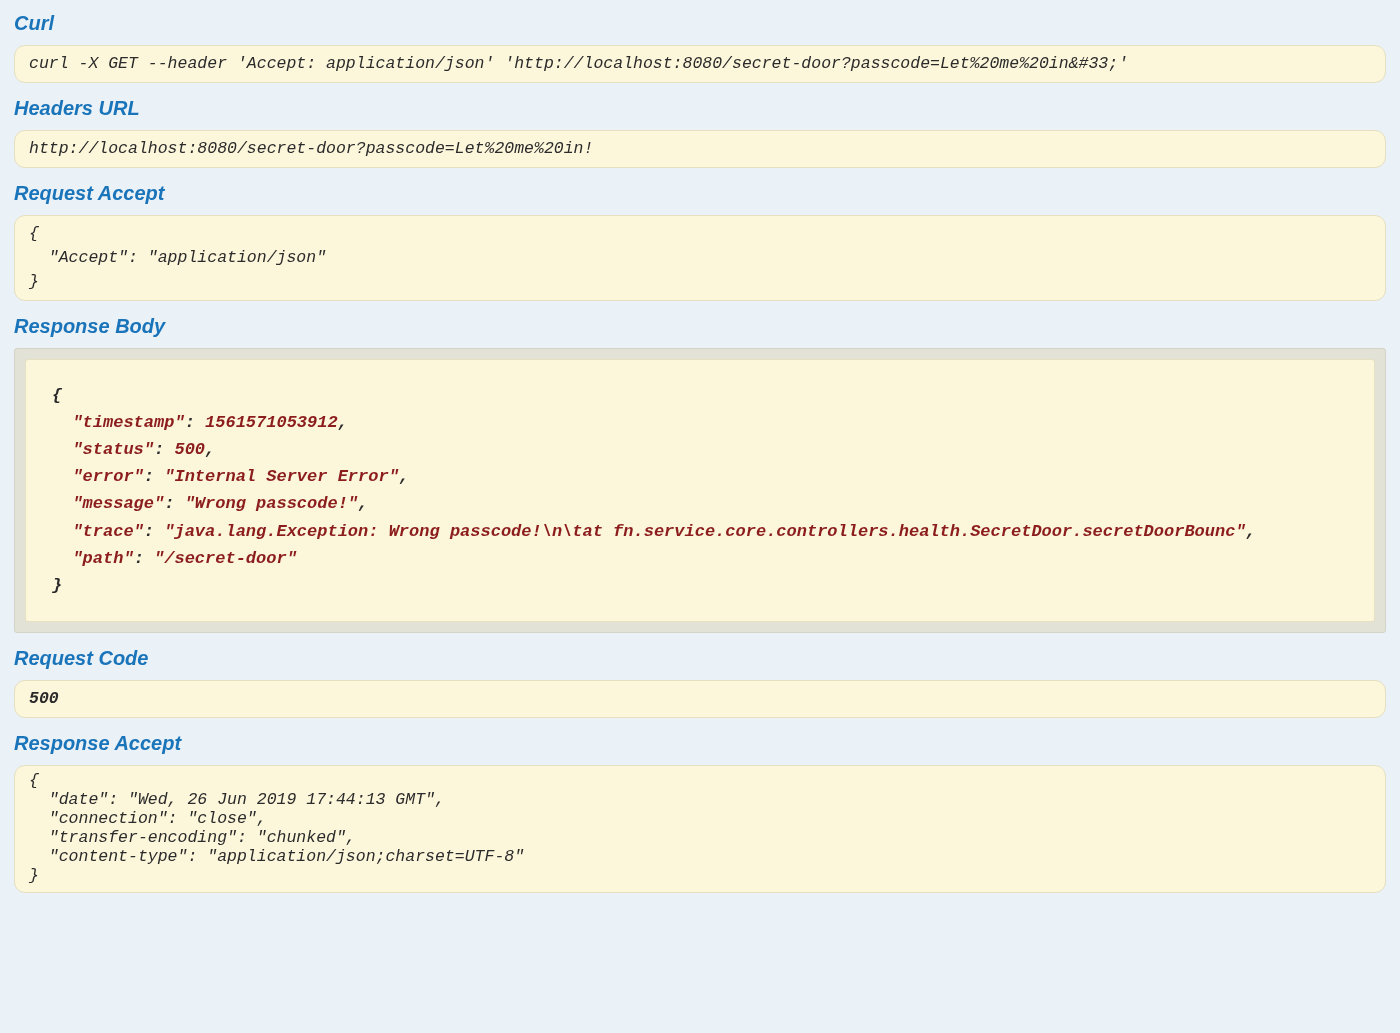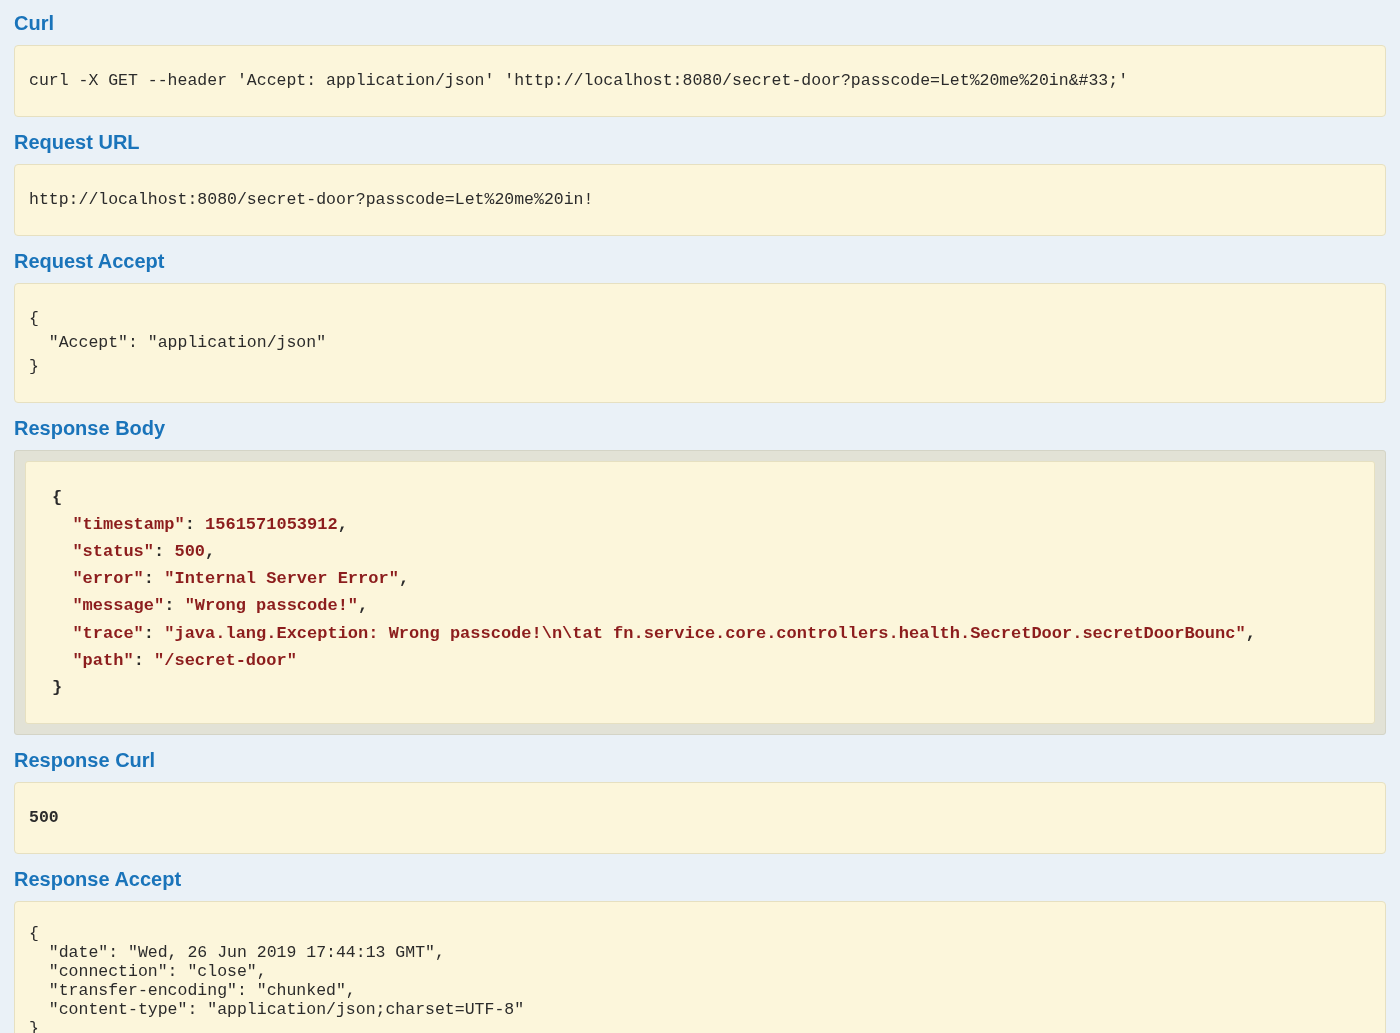--- a/index.html
+++ b/index.html
@@ -1,40 +1,41 @@
 <!DOCTYPE html>
 <html><head>
 <meta charset="utf-8">
 <style>
   * {
     box-sizing: border-box;
     margin: 0;
     padding: 0;
+    font-style: italic;
   }
   body {
     background: #eaf1f7;
     font-family: -apple-system, BlinkMacSystemFont, "Segoe UI", Helvetica, Arial, sans-serif;
     padding: 12px 14px;
     width: 1400px;
     color: #333;
   }
   h4.section-title {
     color: #1a74ba;
     font-size: 20px;
     font-weight: 600;
     margin: 14px 0 10px 0;
   }
   h4.section-title:first-of-type {
     margin-top: 0;
   }
   .code-box {
     background: #fcf6db;
     border: 1px solid #e6e0c1;
-    border-radius: 4px;
-    padding: 23px 14px;
+    border-radius: 11px;
+    padding: 6px 14px;
     font-family: "SFMono-Regular", Consolas, "Liberation Mono", Menlo, Courier, monospace;
     font-size: 16.5px;
     line-height: 1.45;
     color: #2b2b2b;
     white-space: pre;
     overflow-x: hidden;
   }
   .code-box.bold {
     font-weight: 700;
   }
@@ -64,41 +65,41 @@
   .json-str { color: #8c1d1d; }
   .json-num { color: #8c1d1d; text-align: center; }
   .json-punct { color: #2b2b2b; }
 </style>
 </head>
 <body>
 
 <h4 class="section-title">Curl</h4>
 <div class="code-box">curl -X GET --header 'Accept: application/json' 'http://localhost:8080/secret-door?passcode=Let%20me%20in&amp;#33;'</div>
 
-<h4 class="section-title">Request URL</h4>
+<h4 class="section-title">Headers URL</h4>
 <div class="code-box">http://localhost:8080/secret-door?passcode=Let%20me%20in!</div>
 
 <h4 class="section-title">Request Accept</h4>
 <div class="code-box">{
   "Accept": "application/json"
 }</div>
 
 <h4 class="section-title">Response Body</h4>
 <div class="response-body-outer">
   <div class="response-body-inner" id="response-body-inner"><span class="json-punct">{</span>
   <span class="json-key">"timestamp"</span><span class="json-punct">:</span> <span class="json-num">1561571053912</span><span class="json-punct">,</span>
   <span class="json-key">"status"</span><span class="json-punct">:</span> <span class="json-num">500</span><span class="json-punct">,</span>
   <span class="json-key">"error"</span><span class="json-punct">:</span> <span class="json-str">"Internal Server Error"</span><span class="json-punct">,</span>
   <span class="json-key">"message"</span><span class="json-punct">:</span> <span class="json-str">"Wrong passcode!"</span><span class="json-punct">,</span>
   <span class="json-key">"trace"</span><span class="json-punct">:</span> <span class="json-str">"java.lang.Exception: Wrong passcode!\n\tat fn.service.core.controllers.health.SecretDoor.secretDoorBounc"</span><span class="json-punct">,</span>
   <span class="json-key">"path"</span><span class="json-punct">:</span> <span class="json-str">"/secret-door"</span>
 <span class="json-punct">}</span></div>
 </div>
 
-<h4 class="section-title">Response Curl</h4>
+<h4 class="section-title">Request Code</h4>
 <div class="code-box bold">500</div>
 
 <h4 class="section-title">Response Accept</h4>
 <div class="code-box tight">{
   "date": "Wed, 26 Jun 2019 17:44:13 GMT",
   "connection": "close",
   "transfer-encoding": "chunked",
   "content-type": "application/json;charset=UTF-8"
 }</div>
 

